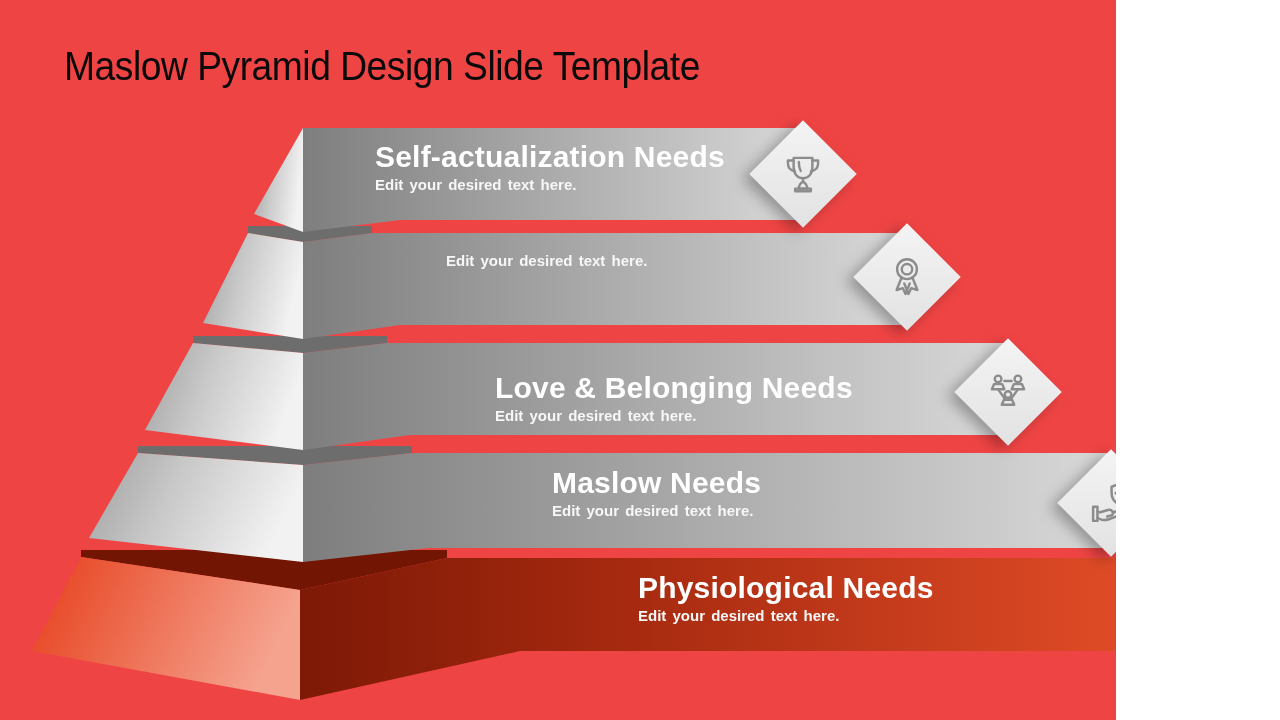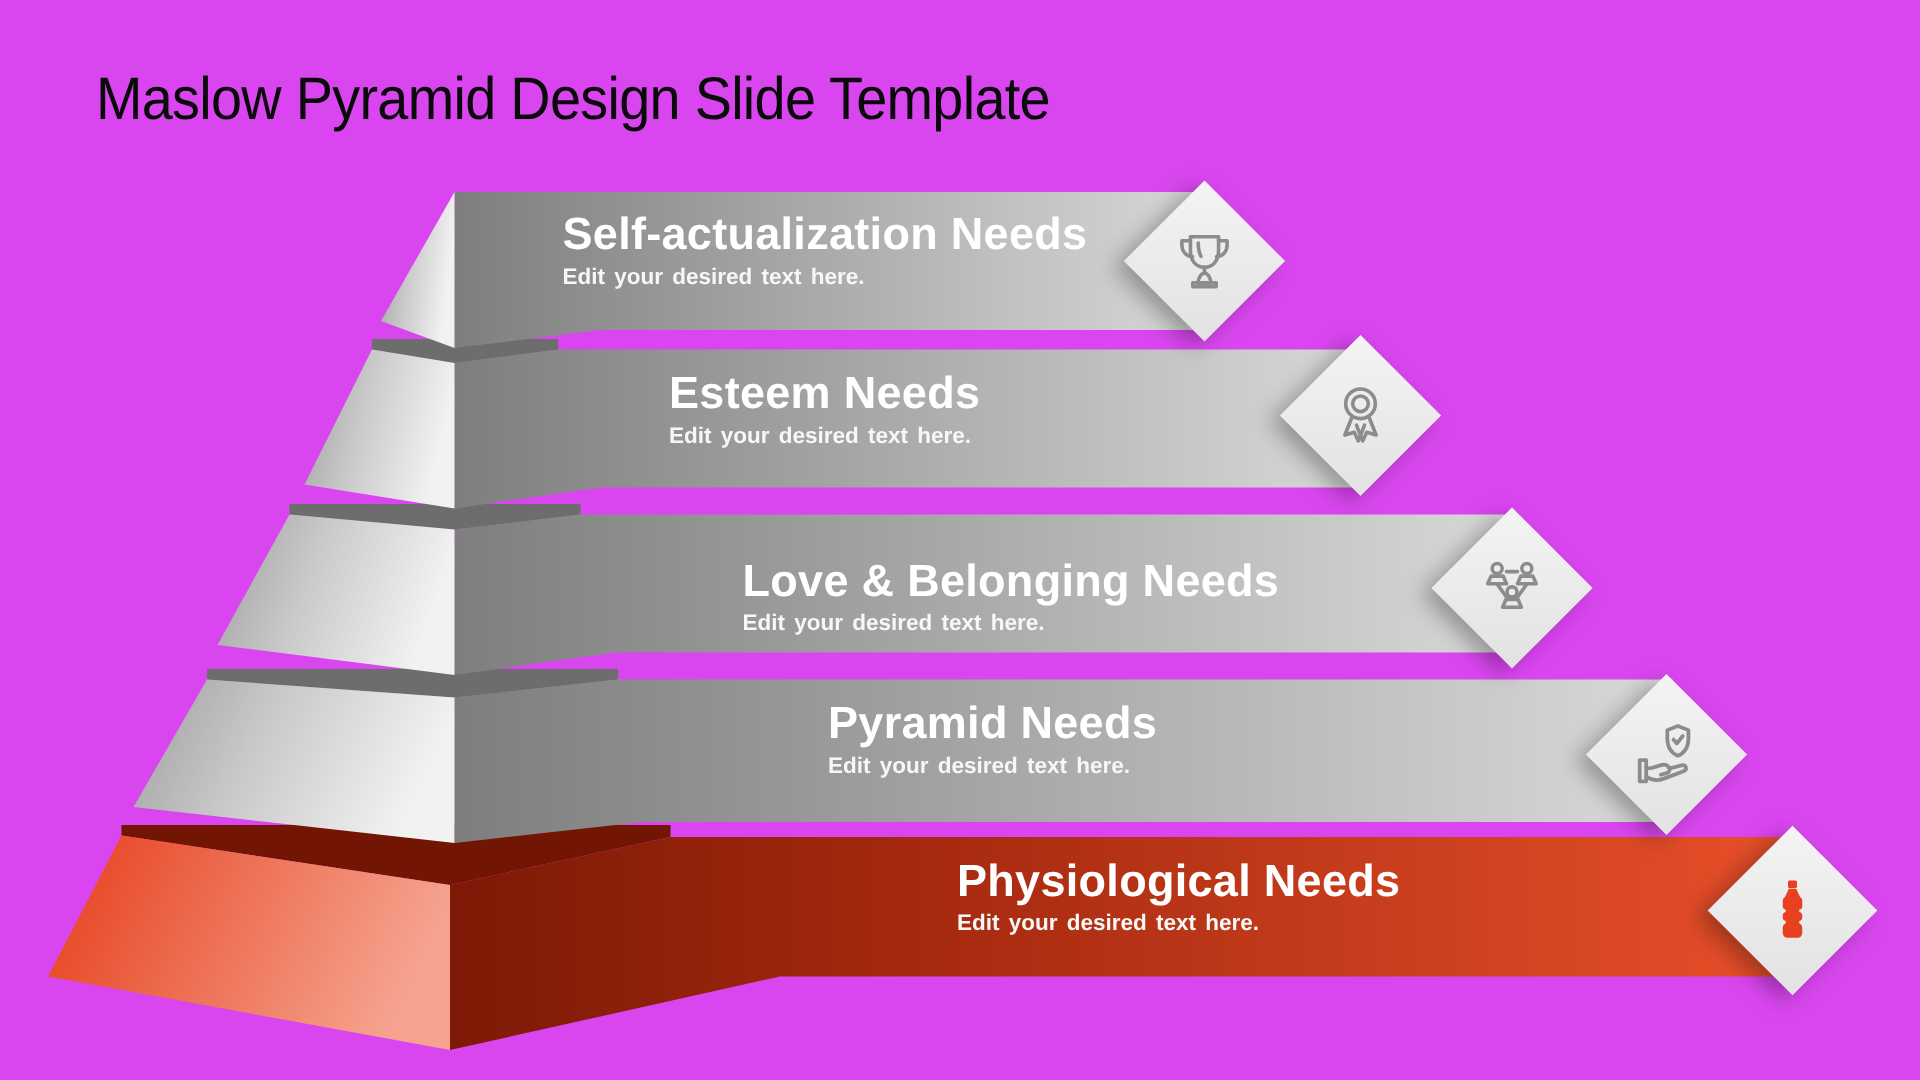--- a/index.html
+++ b/index.html
@@ -1,18 +1,18 @@
 <!DOCTYPE html>
 <html style="--title_black: #0a0a0a; --text_white: #ffffff; --gray_bar_dark: #7e7e7e; --gray_bar_light: #d9d9d9; --gray_left_dark: #9f9f9f; --gray_left_mid: #c9c9c9; --gray_left_light: #f2f2f2; --gray_band: #6d6d6d; --red_bar_dark: #7d1906; --red_bar_mid: #a5290f; --red_bar_light: #e8502a; --red_left_dark: #e63e1a; --red_left_light: #f5a28e; --red_band: #731503; --icon_gray: #8c8c8c; --accent_red: #e8411f; --diamond_light: #f4f4f4; --diamond_dark: #e2e2e2;"><head>
 <meta charset="utf-8">
 <style>
   html,body { margin:0; padding:0; background:#ffffff; }
   #slide {
-    position:relative; width:1280px; height:720px; overflow:hidden;
-    background:#d946ef; font-family:"Liberation Sans", sans-serif;
+    position:relative; width:1116px; height:720px; overflow:hidden;
+    background:#ef4444; font-family:"Liberation Sans", sans-serif;
   }
   
   .slide-title {
     position:absolute; left:64px; top:44px; margin:0;
     font-size:40px; font-weight:400; color:var(--title_black);
     letter-spacing:-0.5px; transform:scaleX(0.93); transform-origin:left center;
     white-space:nowrap;
   }
   
   #pyr { position:absolute; left:0; top:0; }
@@ -87,29 +87,28 @@
     <polygon fill="url(#gLeft)" points="193,343 303,353 303,450 145,430"></polygon>
     <polygon fill="url(#gLeft)" points="138,453 303,465 303,562 89,538"></polygon>
     <polygon fill="url(#rLeft)" points="81,557 300,590 300,700 32,651"></polygon>
   </svg>
 
   <div class="lvl-text t1">
     <h2>Self-actualization Needs</h2>
     <p>Edit your desired text here.</p>
   </div>
   <div class="lvl-text t2">
-    <h2>Esteem Needs</h2>
     <p>Edit your desired text here.</p>
   </div>
   <div class="lvl-text t3">
     <h2>Love &amp; Belonging Needs</h2>
     <p>Edit your desired text here.</p>
   </div>
   <div class="lvl-text t4">
-    <h2>Pyramid Needs</h2>
+    <h2>Maslow Needs</h2>
     <p>Edit your desired text here.</p>
   </div>
   <div class="lvl-text t5">
     <h2>Physiological Needs</h2>
     <p>Edit your desired text here.</p>
   </div>
 
   <div class="diamond-wrap d1">
     <div class="diamond">
         <div class="icon-box">

